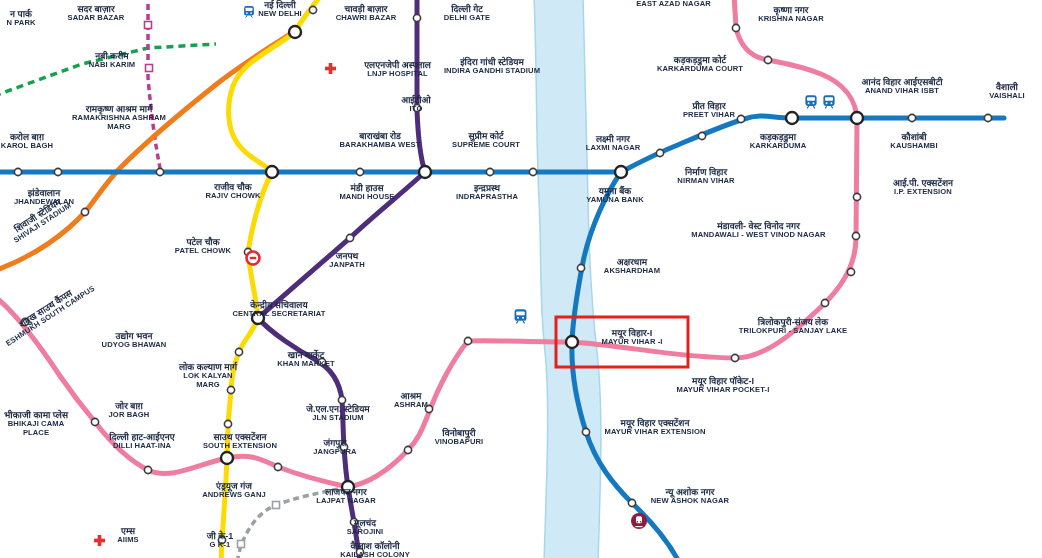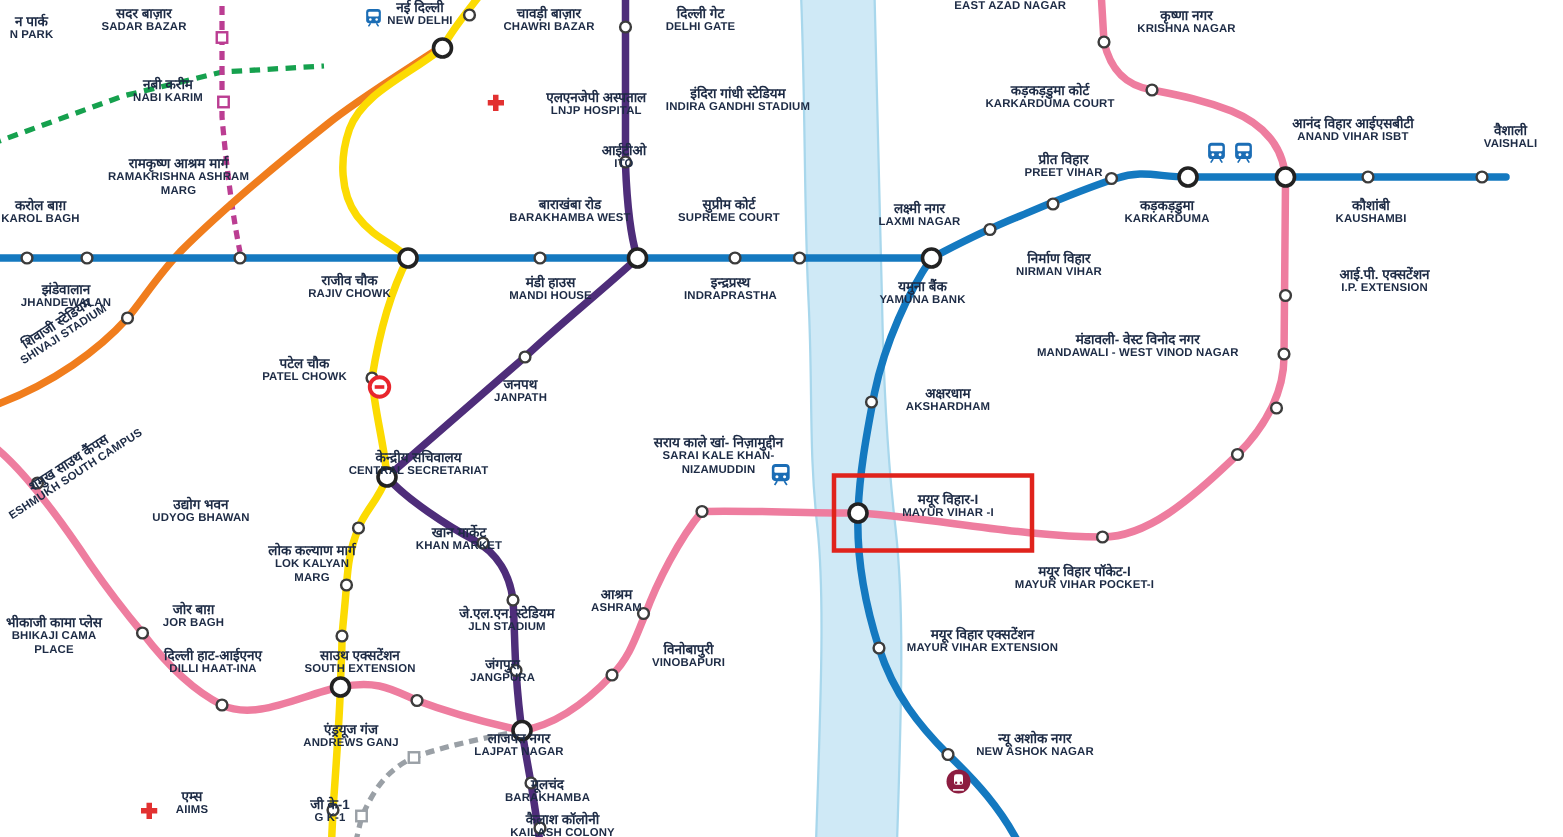--- a/index.html
+++ b/index.html
@@ -246,20 +246,24 @@
       <span class="en">KARKARDUMA</span>
     </div>
 <div class="lbl" style="left:868px;top:178px;width:110px">
       <span class="hi">आई.पी. एक्सटेंशन</span>
       <span class="en">I.P. EXTENSION</span>
     </div>
 <div class="lbl" style="left:666px;top:221px;width:185px">
       <span class="hi">मंडावली- वेस्ट विनोद नगर</span>
       <span class="en">MANDAWALI - WEST VINOD NAGAR</span>
     </div>
+<div class="lbl" style="left:726px;top:317px;width:134px">
+      <span class="hi">त्रिलोकपुरी-संजय लेक</span>
+      <span class="en">TRILOKPURI - SANJAY LAKE</span>
+    </div>
 <div class="lbl" style="left:592px;top:257px;width:80px">
       <span class="hi">अक्षरधाम</span>
       <span class="en">AKSHARDHAM</span>
     </div>
 <div class="lbl" style="left:582px;top:328px;width:100px">
       <span class="hi">मयूर विहार-I</span>
       <span class="en">MAYUR VIHAR -I</span>
     </div>
 <div class="lbl" style="left:660px;top:376px;width:126px">
       <span class="hi">मयूर विहार पॉकेट-I</span>
@@ -282,24 +286,20 @@
       <span class="en">PATEL CHOWK</span>
     </div>
 <div class="lbl" style="left:318px;top:251px;width:58px">
       <span class="hi">जनपथ</span>
       <span class="en">JANPATH</span>
     </div>
 <div class="lbl" style="left:224px;top:300px;width:110px">
       <span class="hi">केन्द्रीय सचिवालय</span>
       <span class="en">CENTRAL SECRETARIAT</span>
     </div>
-<div class="lbl" style="left:428px;top:290px;width:102px">
-      <span class="hi">सराय काले खां- निज़ामुद्दीन</span>
-      <span class="en">SARAI KALE KHAN- NIZAMUDDIN</span>
-    </div>
 <div class="lbl rot" style="left:-38px;top:303px;width:172px">
       <span class="hi">शमुख साउथ कैंपस</span>
       <span class="en">ESHMUKH SOUTH CAMPUS</span>
     </div>
 <div class="lbl" style="left:100px;top:331px;width:68px">
       <span class="hi">उद्योग भवन</span>
       <span class="en">UDYOG BHAWAN</span>
     </div>
 <div class="lbl" style="left:174px;top:362px;width:68px">
       <span class="hi">लोक कल्याण मार्ग</span>
@@ -344,21 +344,21 @@
 <div class="lbl" style="left:308px;top:487px;width:76px">
       <span class="hi">लाजपत नगर</span>
       <span class="en">LAJPAT NAGAR</span>
     </div>
 <div class="lbl" style="left:188px;top:481px;width:92px">
       <span class="hi">एंड्रयूज गंज</span>
       <span class="en">ANDREWS GANJ</span>
     </div>
 <div class="lbl" style="left:316px;top:518px;width:98px">
       <span class="hi">मूलचंद</span>
-      <span class="en">BARAKHAMBA</span>
+      <span class="en">SAROJINI</span>
     </div>
 <div class="lbl" style="left:104px;top:526px;width:48px">
       <span class="hi">एम्स</span>
       <span class="en">AIIMS</span>
     </div>
 <div class="lbl" style="left:194px;top:531px;width:52px">
       <span class="hi">जी के-1</span>
       <span class="en">G K-1</span>
     </div>
 <div class="lbl" style="left:324px;top:541px;width:102px">

